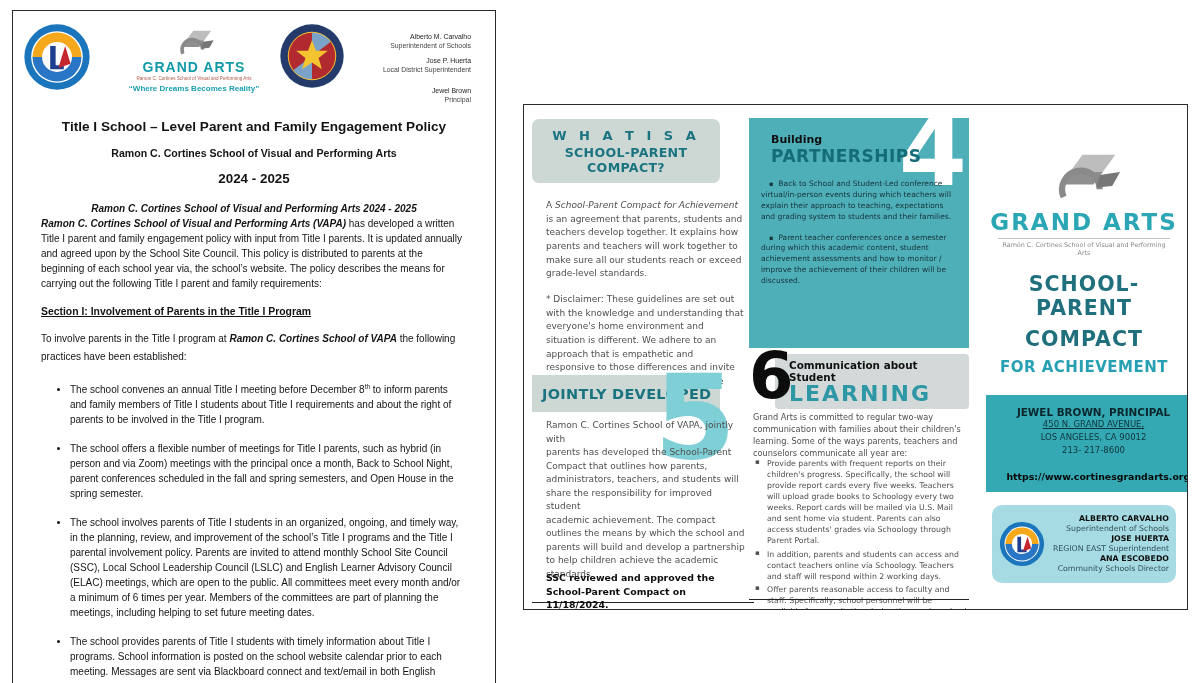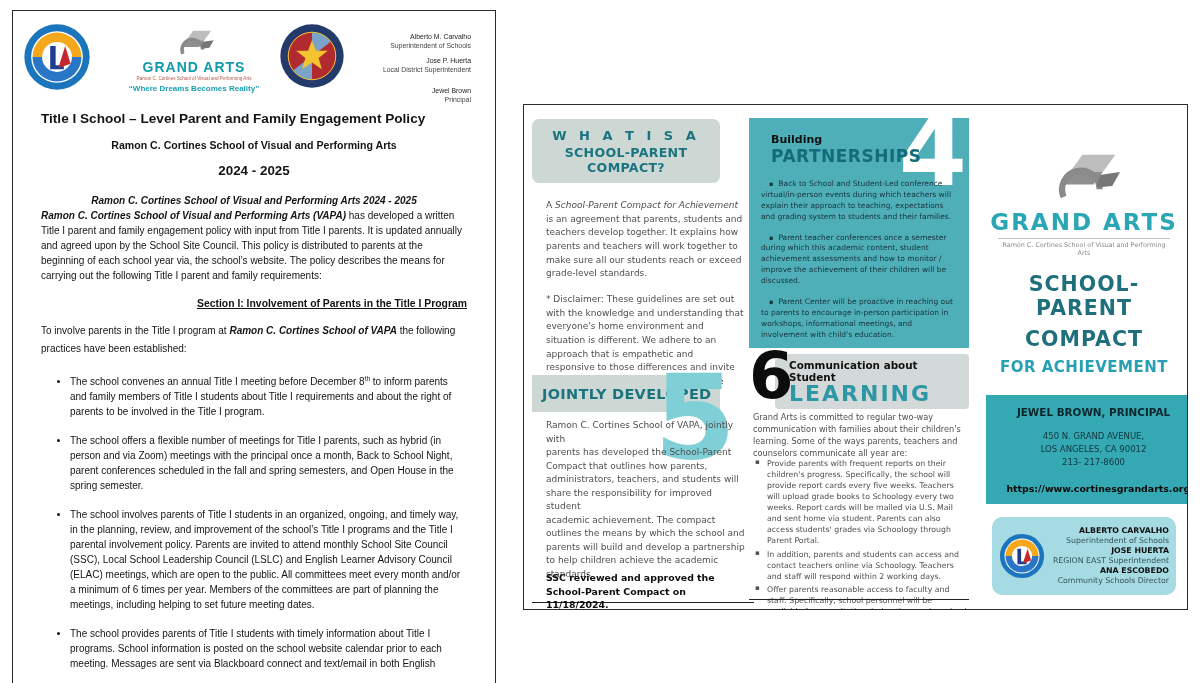--- a/index.html
+++ b/index.html
@@ -19,27 +19,27 @@
   .ga-sm .word{font-size:14px;font-weight:bold;letter-spacing:1px;color:#129AA8;}
   .ga-sm .sub{font-size:4.6px;color:#b05a4a;margin-top:1px;}
   .ga-sm .tag{font-size:8px;font-weight:bold;color:#1B9FB0;margin-top:3px;}
   .badge{position:absolute;left:256px;top:12px;width:66px;height:66px;}
   .lp-officials{position:absolute;right:14px;top:22px;text-align:right;font-size:6.9px;color:#333;line-height:1.3;}
   .lp-off{margin-bottom:6px;}
   .lp-off .nm{color:#222;}
   .lp-off .tt{color:#444;}
   .lp-off.gap{margin-top:12px;}
 
-  .lp-title{font-size:13.6px;font-weight:bold;text-align:left;margin-top:2px;}
+  .lp-title{font-size:13.6px;font-weight:bold;text-align:center;margin-top:10px;}
   .lp-sub{font-size:10.6px;font-weight:bold;text-align:center;margin-top:13px;}
   .lp-year{font-size:13.4px;font-weight:bold;text-align:center;margin-top:12px;}
   .lp-introline{font-size:10px;font-weight:bold;font-style:italic;text-align:center;margin-top:15px;line-height:15px;}
   .lp-para{font-size:10px;line-height:15px;margin-top:0;}
   .lp-para .bi{font-weight:bold;font-style:italic;}
-  .lp-section{font-size:10.4px;font-weight:bold;text-decoration:underline;text-align:right;margin:15px 0 13px;}
+  .lp-section{font-size:10.4px;font-weight:bold;text-decoration:underline;text-align:left;margin:15px 0 13px;}
   .lp-involve{font-size:10px;line-height:18px;}
   .lp-involve .b{font-weight:bold;font-style:italic;}
   .lp-list{margin:13px 0 0;padding-left:29px;}
   .lp-list li{font-size:10px;line-height:15px;margin-bottom:14px;}
   sup{font-size:6.5px;}
 
   
   .page-right{
     position:absolute;left:523px;top:104px;width:665px;height:506px;
     border:1.5px solid #2b2b2b;background:#fff;
@@ -82,21 +82,21 @@
   .col3{position:absolute;left:462px;top:40px;width:196px;text-align:center;}
   .col3 .mark{width:94px;height:56px;display:block;margin:6px auto 0;}
   .ga-word-lg{font-size:23px;font-weight:800;letter-spacing:2px;color:#2AA6B4;margin-top:2px;}
   .ga-subline{width:172px;margin:3px auto 0;border-top:1px solid #c4c4c4;padding-top:2px;font-size:6.4px;color:#8a8a8a;}
   .ct1{margin-top:15px;font-size:20.5px;font-weight:800;color:#1F6F7D;letter-spacing:1px;}
   .ct2{margin-top:7px;font-size:20.5px;font-weight:800;color:#1F6F7D;letter-spacing:1px;}
   .ct3{margin-top:7px;font-size:15px;font-weight:800;color:#26A0B2;letter-spacing:.5px;}
   .principal-box{margin:19px auto 0;width:215px;background:#35A9B3;padding:11px 6px 10px;}
   .pb-name{font-size:10.4px;font-weight:bold;color:#0A262C;}
   .pb-line{font-size:8.5px;color:#10343C;line-height:1.55;}
-  .pb-addr{margin-top:12px;}
+  .pb-addr{margin-top:0;text-decoration:underline;}
   .pb-url{font-size:9.4px;font-weight:bold;color:#080808;margin-top:13px;padding-left:13px;}
   .officials-box{margin:13px auto 0;width:184px;background:#A6DBE3;border-radius:10px;padding:9px 7px;display:flex;align-items:center;gap:7px;}
   .ob-seal{width:46px;height:46px;flex:none;}
   .ob-text{flex:1;text-align:right;line-height:1.3;}
   .ob-name{font-size:7.8px;font-weight:bold;color:#0d0d0d;}
   .ob-title{font-size:7.8px;color:#33525A;}
 
   .bline1{position:absolute;left:8px;top:497px;width:222px;border-top:1.3px solid #222;}
   .bline2{position:absolute;left:225px;top:494px;width:220px;border-top:1.3px solid #222;}
 </style>
@@ -191,21 +191,20 @@
   </div>
 
   <div class="col2">
     <div class="teal-box">
       <div class="b4">4</div>
       <div class="building">Building</div>
       <div class="partnerships">PARTNERSHIPS</div>
       <div class="tb-items">
         <div class="tb-item"><span class="sq">▪</span><span>Back to School and Student-Led conference virtual/in-person events during which teachers will explain their approach to teaching, expectations and grading system to students and their families.</span></div>
         <div class="tb-item"><span class="sq">▪</span><span>Parent teacher conferences once a semester during which this academic content, student achievement assessments and how to monitor / improve the achievement of their children will be discussed.</span></div>
-        <div class="tb-item"><span class="sq">▪</span><span>Parent Center will be proactive in reaching out to parents to encourage in-person participation in workshops, informational meetings, and involvement with child's education.</span></div>
 
       </div>
     </div>
     <div class="learn-head">
       <div class="b6">6</div>
       <div class="learn-graybox">
         <div class="learn-l1">Communication about Student</div>
         <div class="learn-l2">LEARNING</div>
       </div>
     </div>

